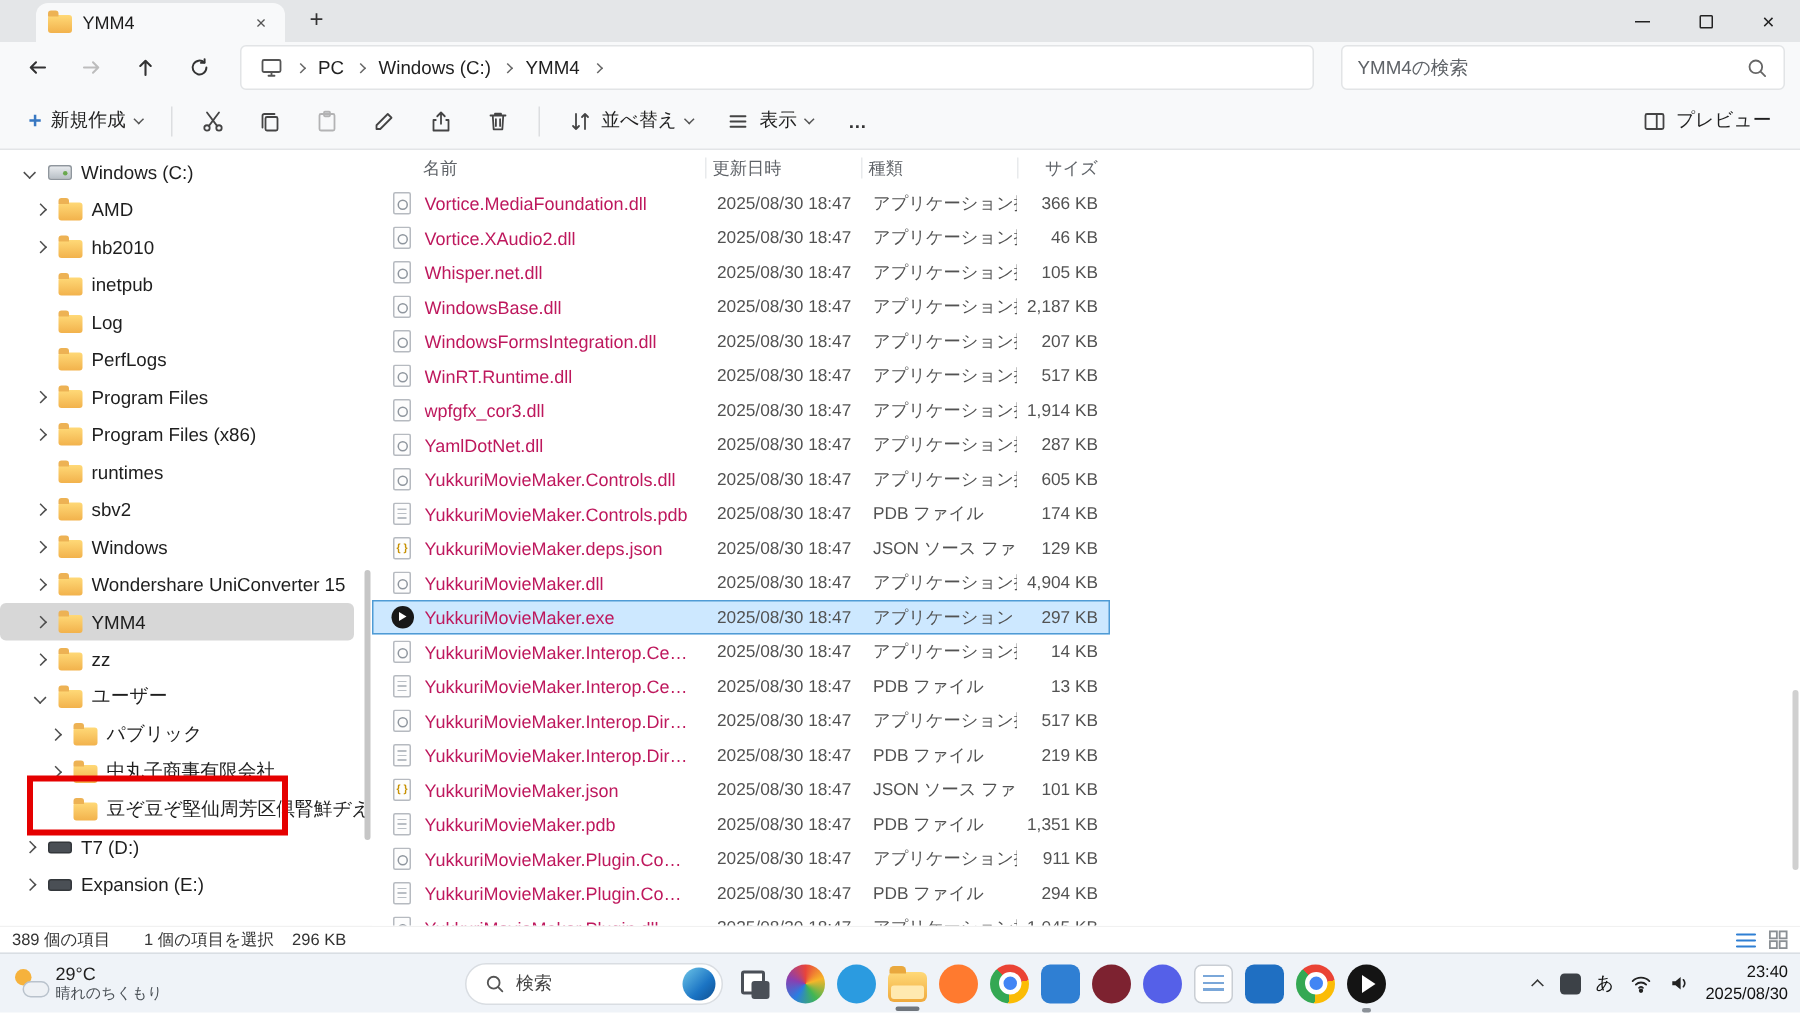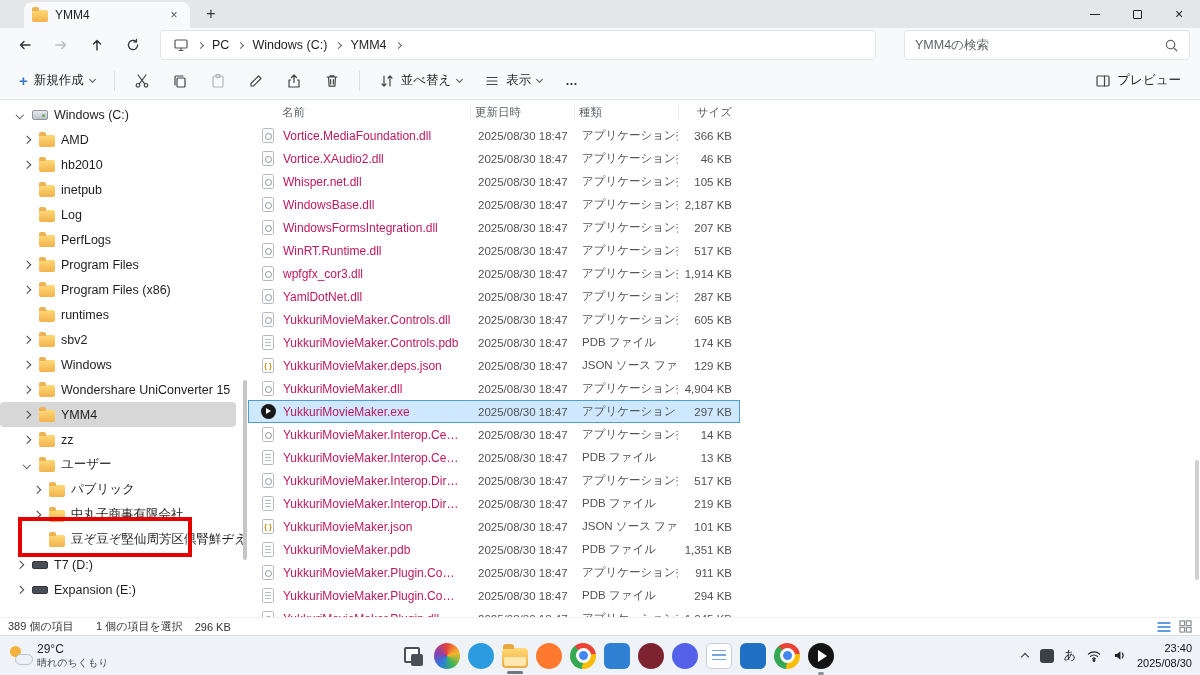--- a/index.html
+++ b/index.html
@@ -18,21 +18,21 @@
 .cap{width:42px;height:28px;display:flex;align-items:center;justify-content:center;color:#222}
 .min-glyph{width:10px;height:1px;background:#222;display:block}
 .max-glyph{width:9px;height:9px;border:1px solid #222;border-radius:1px;display:block}
 .cap-close::before{content:'×';font-size:14px}
 
 
 .navbar{height:34px;background:#f8f9fa;display:flex;align-items:center;padding:0 10px;gap:6px;flex:0 0 auto}
 .navbtn{width:30px;height:28px;display:flex;align-items:center;justify-content:center;border-radius:4px;flex:0 0 auto}
 .bcrumb{width:716px;height:30px;margin-left:6px;background:#fff;border:1px solid #e2e4e6;border-radius:4px;display:flex;align-items:center;gap:9px;padding:0 12px;font-size:12.5px;color:#1f1f1f;flex:0 0 auto}
 .bc-sep{width:5px;height:5px;border-right:1.2px solid #666;border-bottom:1.2px solid #666;transform:rotate(-45deg);flex:0 0 auto}
-.searchbox{flex:1;height:30px;margin-left:22px;background:#fff;border:1px solid #e2e4e6;border-radius:4px;display:flex;align-items:center;padding:0 10px;font-size:12.5px;color:#5f6368}
+.searchbox{flex:1;height:30px;margin-left:12px;background:#fff;border:1px solid #e2e4e6;border-radius:4px;display:flex;align-items:center;padding:0 10px;font-size:12.5px;color:#5f6368}
 .searchbox .sp{flex:1;overflow:hidden;white-space:nowrap}
 
 
 .toolbar{height:38px;background:#f8f9fa;border-bottom:1px solid #e3e5e7;display:flex;align-items:center;padding:0 10px;gap:4px;flex:0 0 auto;font-size:12.5px;color:#1f1f1f}
 .tbtn{display:flex;align-items:center;gap:6px;padding:0 9px;height:30px;border-radius:4px;white-space:nowrap}
 .ibtn{width:34px;height:30px;display:flex;align-items:center;justify-content:center;border-radius:4px}
 .ibtn.disabled{opacity:.38}
 .tdiv{width:1px;height:20px;background:#dcdee0;margin:0 6px}
 .chev-dn{width:5px;height:5px;border-right:1.2px solid #555;border-bottom:1.2px solid #555;transform:rotate(45deg);margin-top:-2px}
 .t-more{padding:0 10px;font-weight:bold;letter-spacing:1px;color:#333}
@@ -653,20 +653,28 @@
         <div class="wdesc">晴れのちくもり</div>
       </span>
     </div>
     <div class="tb-center">
       <div class="tbi start">
           <i></i>
           <i></i>
           <i></i>
           <i></i>
         </div>
+      <div class="tb-search">
+        <svg width="14" height="14" viewBox="0 0 16 16" fill="none" stroke="#555" stroke-width="1.4" stroke-linecap="round">
+            <circle cx="7" cy="7" r="4.5"></circle>
+            <path d="M10.6 10.6 13.6 13.6"></path>
+          </svg>
+        <span>検索</span>
+        <span class="bing-chip"></span>
+      </div>
       <div class="tb-apps" id="tb-apps">
           <div class="tbi s-taskview"></div>
           <div class="tbi s-conic"></div>
           <div class="tbi s-circle" style="background: rgb(43, 155, 224);"></div>
           <div class="tbi s-folder active">
             <span class="run"></span>
           </div>
           <div class="tbi s-circle" style="background: rgb(255, 122, 47);"></div>
           <div class="tbi s-chrome"></div>
           <div class="tbi s-square" style="background: rgb(47, 127, 211);"></div>

